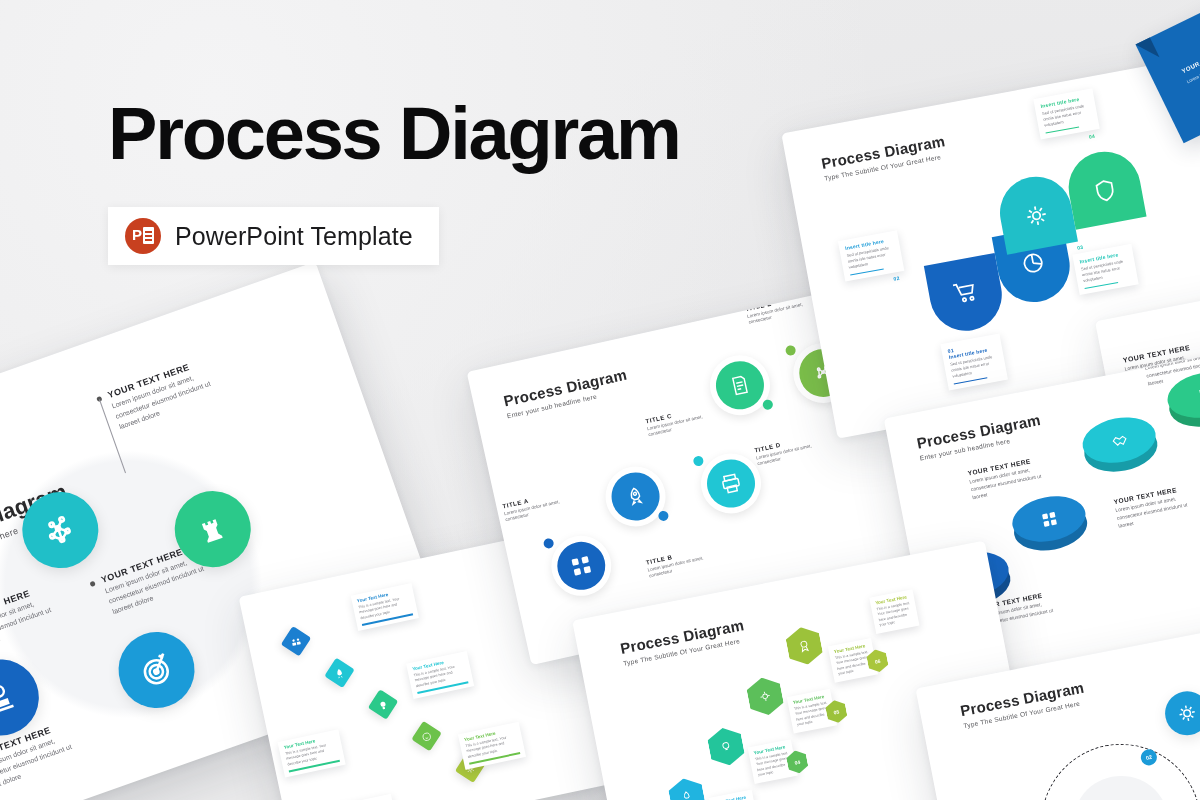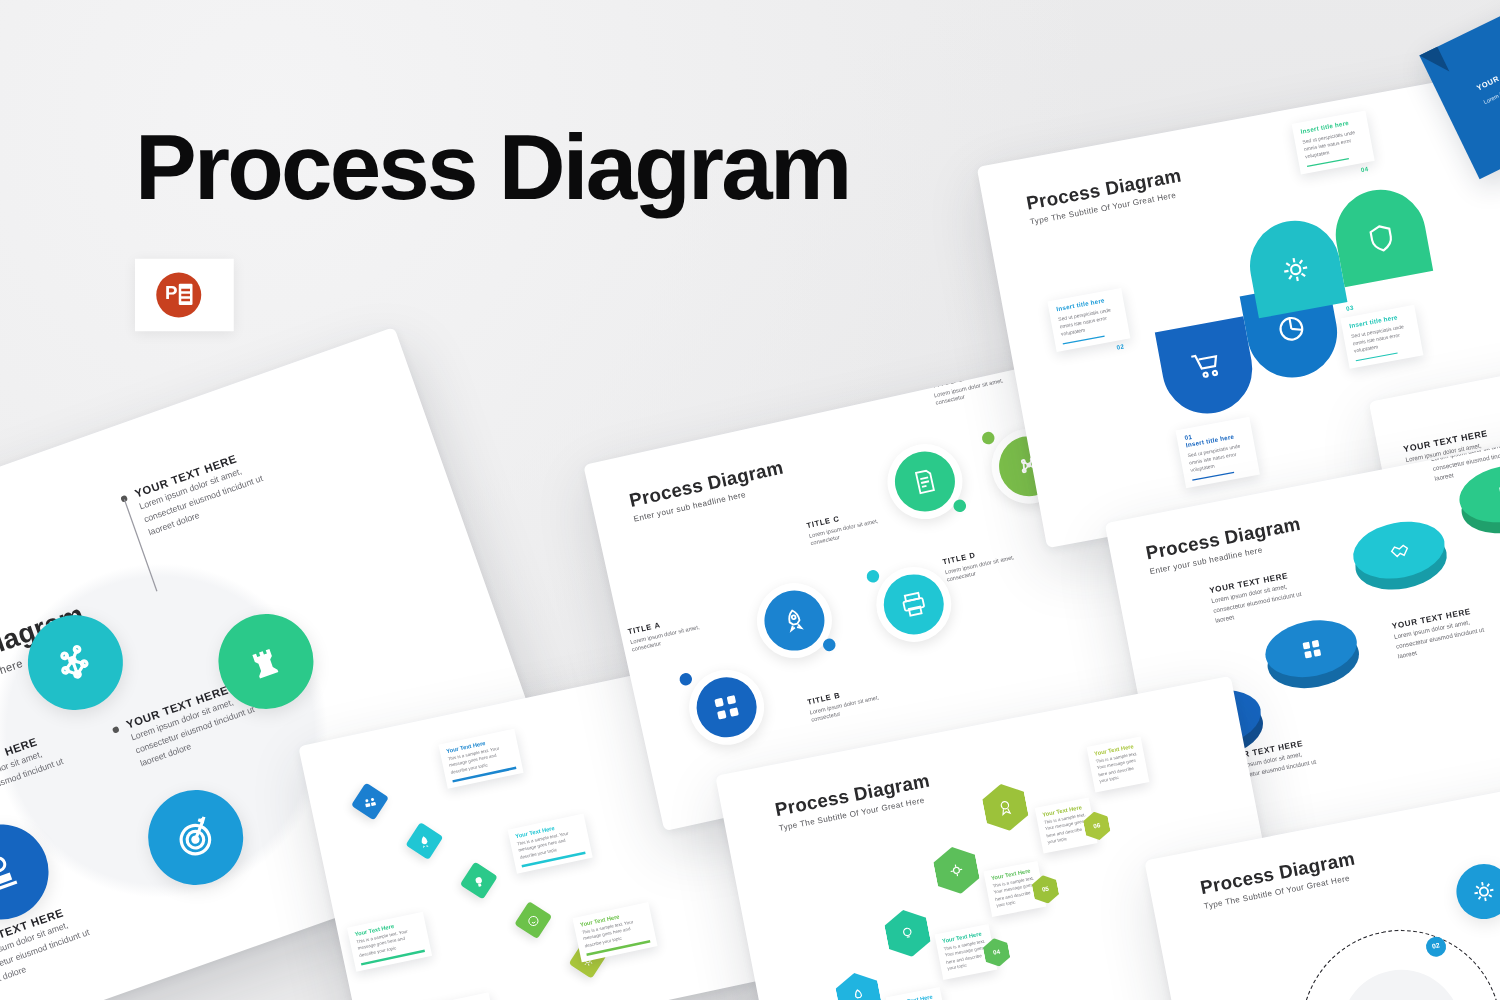--- a/index.html
+++ b/index.html
@@ -736,14 +736,15 @@
   <div class="rb">Lorem ipsum</div>
 </div>
 
 <div class="hero">
   <div class="hero-title">Process Diagram</div>
   <div class="badge">
     <div class="ppt-icon">
       <span class="p-letter">P</span>
       <span class="doc"></span>
     </div>
+    <div class="badge-label">PowerPoint Template</div>
   </div>
 </div>
 
 </body></html>

